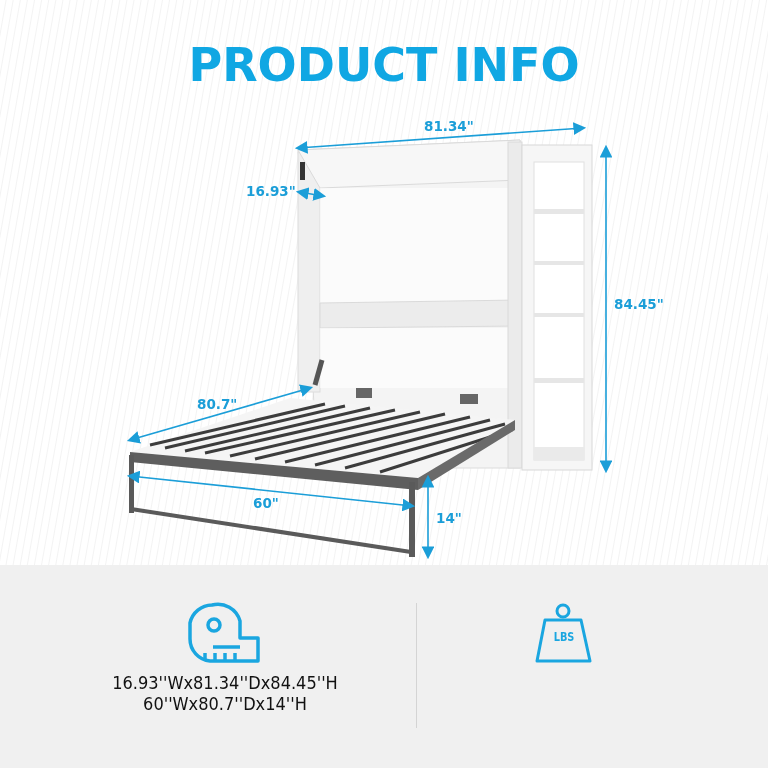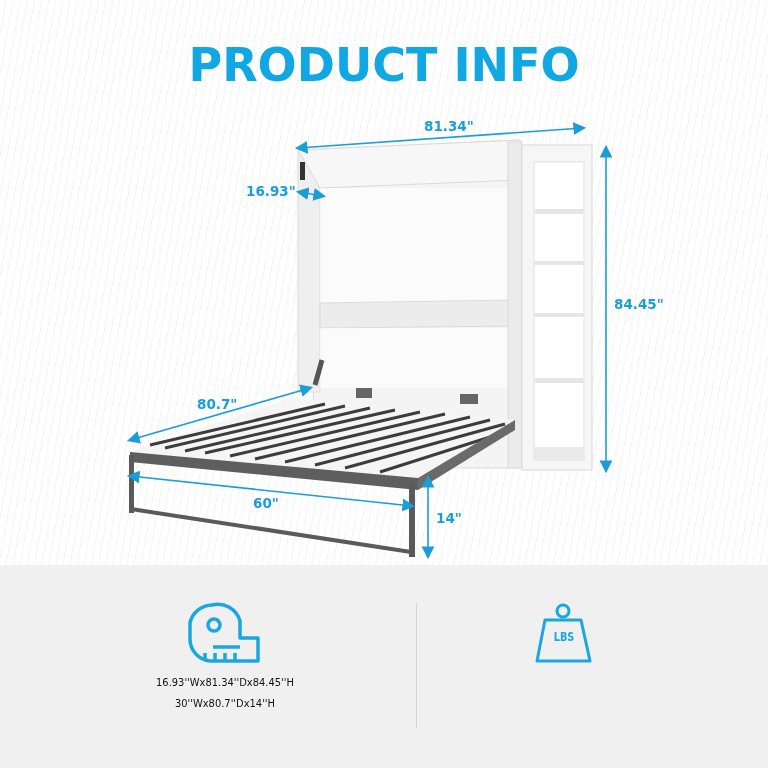--- a/index.html
+++ b/index.html
@@ -7,21 +7,21 @@
          font-family:"Liberation Sans", sans-serif; background:#ffffff; }
   .top { position:absolute; left:0; top:0; width:768px; height:565px;
          background: repeating-linear-gradient(100deg, #ffffff 0px, #ffffff 5px, #f3f3f3 6px, #ffffff 7px); }
   .title { position:absolute; left:0; top:38px; width:768px; text-align:center;
            font-family:"DejaVu Sans", sans-serif; font-weight:bold; font-size:46px;
            color:#10a7e3; letter-spacing:0px; }
   .dim { position:absolute; font-family:"DejaVu Sans", sans-serif; font-weight:bold;
          font-size:13.5px; color:#1b9ed8; }
   .bottom { position:absolute; left:0; top:565px; width:768px; height:203px; background:#f0f0f0; }
   .divider { position:absolute; left:416px; top:38px; width:1px; height:125px; background:#d4d4d4; }
-  .spec-text { position:absolute; font-family:"DejaVu Sans", sans-serif; font-size:11px;
+  .spec-text { position:absolute; font-family:"DejaVu Sans", sans-serif; font-size:18px;
                color:#111; text-align:center; line-height:21px; font-stretch:condensed; }
   svg { position:absolute; left:0; top:0; }
 </style>
 </head>
 <body>
 
 <div class="top">
   <div class="title">PRODUCT INFO</div>
 
   <svg width="768" height="565">
@@ -104,15 +104,15 @@
     </g>
     <g>
       <circle cx="563" cy="46" r="6" fill="none" stroke="#1aa6e0" stroke-width="3"></circle>
       <path d="M545,55 L581,55 L590,96 L537,96 Z" fill="none" stroke="#1aa6e0" stroke-width="3" stroke-linejoin="round"></path>
     </g>
   </svg>
   <div style="position:absolute; left:545px; top:64px; width:38px; text-align:center; font-family:'DejaVu Sans',sans-serif; font-weight:bold; font-size:13px; color:#1aa6e0; transform:scaleX(0.75);">LBS</div>
   <div class="divider"></div>
   <div class="spec-text" style="left:100px; top:107px; width:250px;">
     <div>16.93''Wx81.34''Dx84.45''H</div>
-    <div>30''Wx80.7''Dx14''H</div>
+    <div>60''Wx80.7''Dx14''H</div>
   </div>
 </div>
 
 </body></html>

